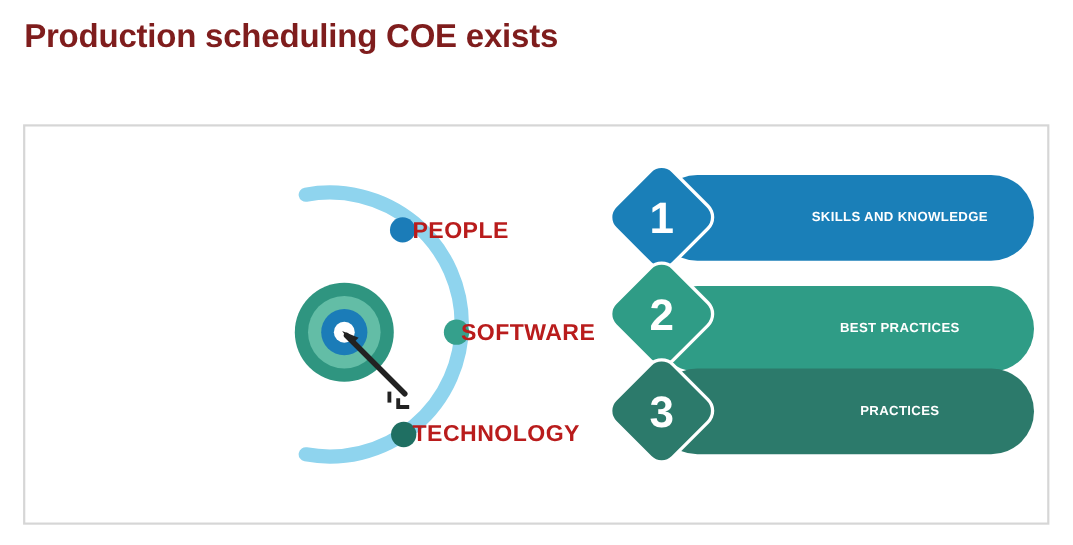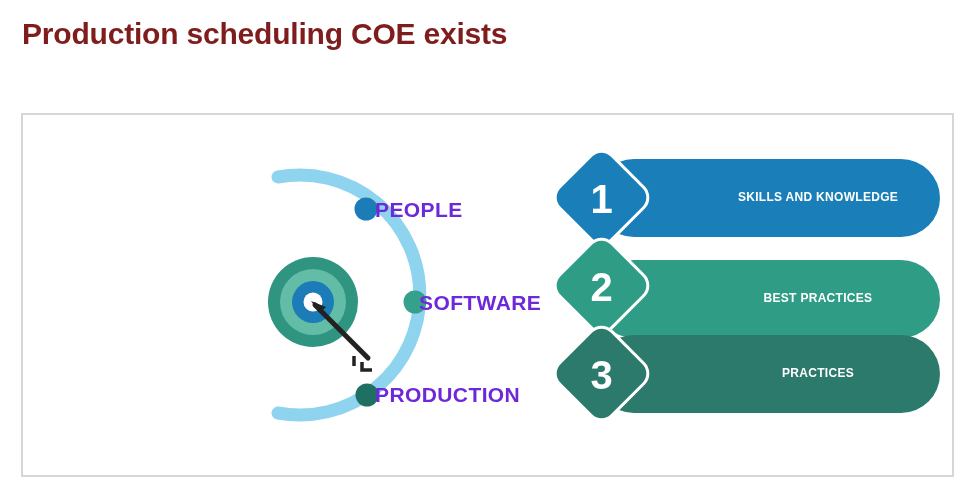--- a/index.html
+++ b/index.html
@@ -46,21 +46,21 @@
     position: absolute;
     left: 0px;
     top: 0px;
     width: 540px;
     height: 364px;
   }
   #orbit-svg { position: absolute; left: 0; top: 0; }
 
   .orbit-label {
     position: absolute;
-    color: #6d28d9;
+    color: #b91c1c;
     font-size: 21px;
     font-weight: bold;
     letter-spacing: 0.4px;
     white-space: nowrap;
   }
   #label-people     { left: 352px; top: 83px; }
   #label-process    { left: 396px; top: 176px; }
   #label-technology { left: 352px; top: 268px; }
 
   
@@ -166,21 +166,21 @@
         <path d="M 331 241 L 331 251" fill="none" stroke="#222222" stroke-width="3.5"></path>
       </g>
 
       <circle cx="343" cy="94" r="11.5" fill="#1b7cb8"></circle>
       <circle cx="392" cy="187" r="11.5" fill="#35a08c"></circle>
       <circle cx="344" cy="280" r="11.5" fill="#1f6f62"></circle>
     </svg>
 
     <div class="orbit-label" id="label-people">PEOPLE</div>
     <div class="orbit-label" id="label-process">SOFTWARE</div>
-    <div class="orbit-label" id="label-technology">PRODUCTION</div>
+    <div class="orbit-label" id="label-technology">TECHNOLOGY</div>
   </div>
 
   <div id="steps">
 
     <div class="step-row" id="step-row-1">
       <div class="step-bar" style="background:#1a7fb8;">
         <div class="step-bar-label">SKILLS AND KNOWLEDGE</div>
       </div>
       <div class="step-diamond-wrap">
         <div class="step-diamond" style="background:#1a7fb8;"></div>

